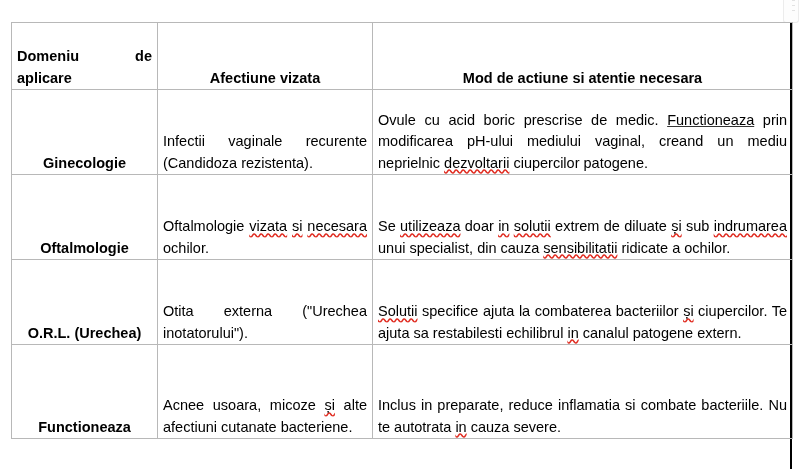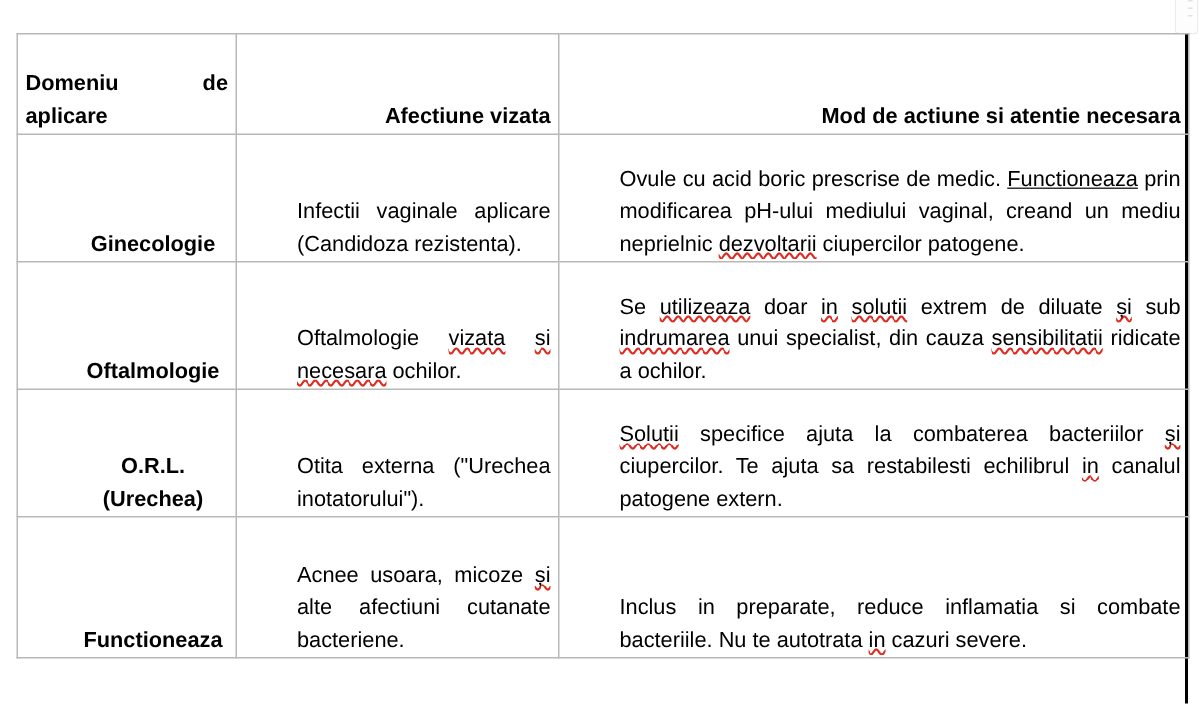--- a/index.html
+++ b/index.html
@@ -85,25 +85,25 @@
     font-weight: bold;
     height: 66px;
   }
   tr.header-row td.col-domain {
     text-align: justify;
     text-align-last: justify;
   }
   tr.header-row td.col-domain span { display: block; }
   tr.header-row td.col-affect,
   tr.header-row td.col-action {
-    text-align: right;
+    text-align: center;
   }
 
   
-  tr.body-row td { height: 84px; padding-left: 40px; }
+  tr.body-row td { height: 84px; }
   tr.body-row td.col-domain {
     font-weight: bold;
     text-align: center;
   }
   tr.body-row td.col-affect,
   tr.body-row td.col-action {
     text-align: justify;
     text-align-last: left;
   }
 
@@ -147,34 +147,34 @@
               <span>Domeniu</span>
               <span>de</span>
             </span>
           <span>aplicare</span>
         </td>
         <td class="col-affect">Afectiune vizata</td>
         <td class="col-action">Mod de actiune si atentie necesara</td>
       </tr>
     <tr class="body-row">
           <td class="col-domain">Ginecologie</td>
-          <td class="col-affect">Infectii vaginale aplicare (Candidoza rezistenta).</td>
+          <td class="col-affect">Infectii vaginale recurente (Candidoza rezistenta).</td>
           <td class="col-action"><span>Ovule cu acid boric prescrise de medic. </span><span class="gr">Functioneaza</span><span> prin modificarea pH-ului mediului vaginal, creand un mediu neprielnic </span><span class="sp">dezvoltarii</span><span> ciupercilor patogene.</span></td>
         </tr>
         <tr class="body-row">
           <td class="col-domain">Oftalmologie</td>
           <td class="col-affect"><span>Oftalmologie </span><span class="sp">vizata</span><span> </span><span class="sp">si</span><span> </span><span class="sp">necesara</span><span> ochilor.</span></td>
           <td class="col-action"><span>Se </span><span class="sp">utilizeaza</span><span> doar </span><span class="sp">in</span><span> </span><span class="sp">solutii</span><span> extrem de diluate </span><span class="sp">și</span><span> sub </span><span class="sp">indrumarea</span><span> unui specialist, din cauza </span><span class="sp">sensibilitatii</span><span> ridicate a ochilor.</span></td>
         </tr>
         <tr class="body-row">
           <td class="col-domain">O.R.L. (Urechea)</td>
           <td class="col-affect">Otita externa ("Urechea inotatorului").</td>
           <td class="col-action"><span class="sp">Solutii</span><span> specifice ajuta la combaterea bacteriilor </span><span class="sp">și</span><span> ciupercilor. Te ajuta sa restabilesti echilibrul </span><span class="sp">in</span><span> canalul patogene extern.</span></td>
         </tr>
         <tr class="body-row row-derma">
           <td class="col-domain">Functioneaza</td>
           <td class="col-affect"><span>Acnee usoara, micoze </span><span class="sp">și</span><span> alte afectiuni cutanate bacteriene.</span></td>
-          <td class="col-action"><span>Inclus in preparate, reduce inflamatia si combate bacteriile. Nu te autotrata </span><span class="sp">in</span><span> cazuri severe.</span></td>
+          <td class="col-action"><span>Inclus in preparate, reduce inflamatia si combate bacteriile. Nu te autotrata </span><span class="sp">in</span><span> cauza severe.</span></td>
         </tr>
       </tbody>
   </table>
 
 </div>
 
 </body></html>

